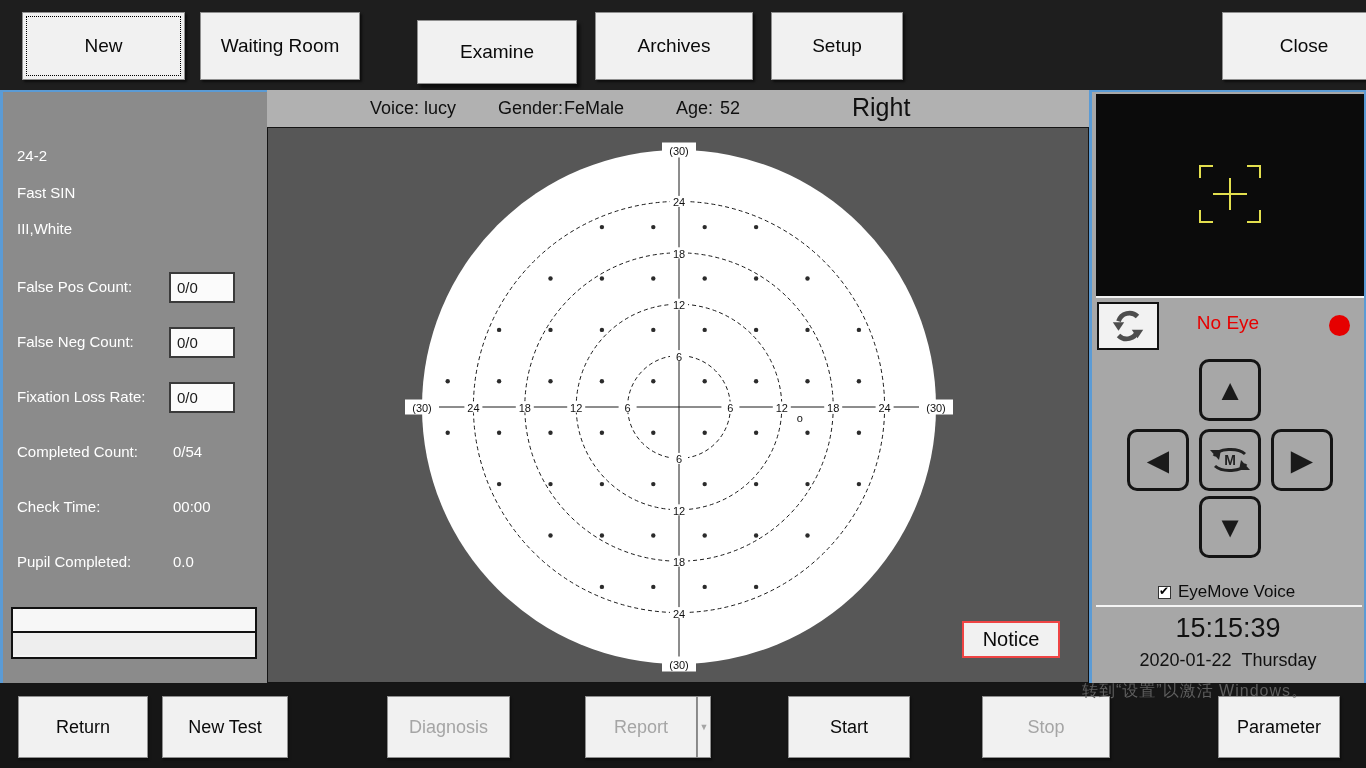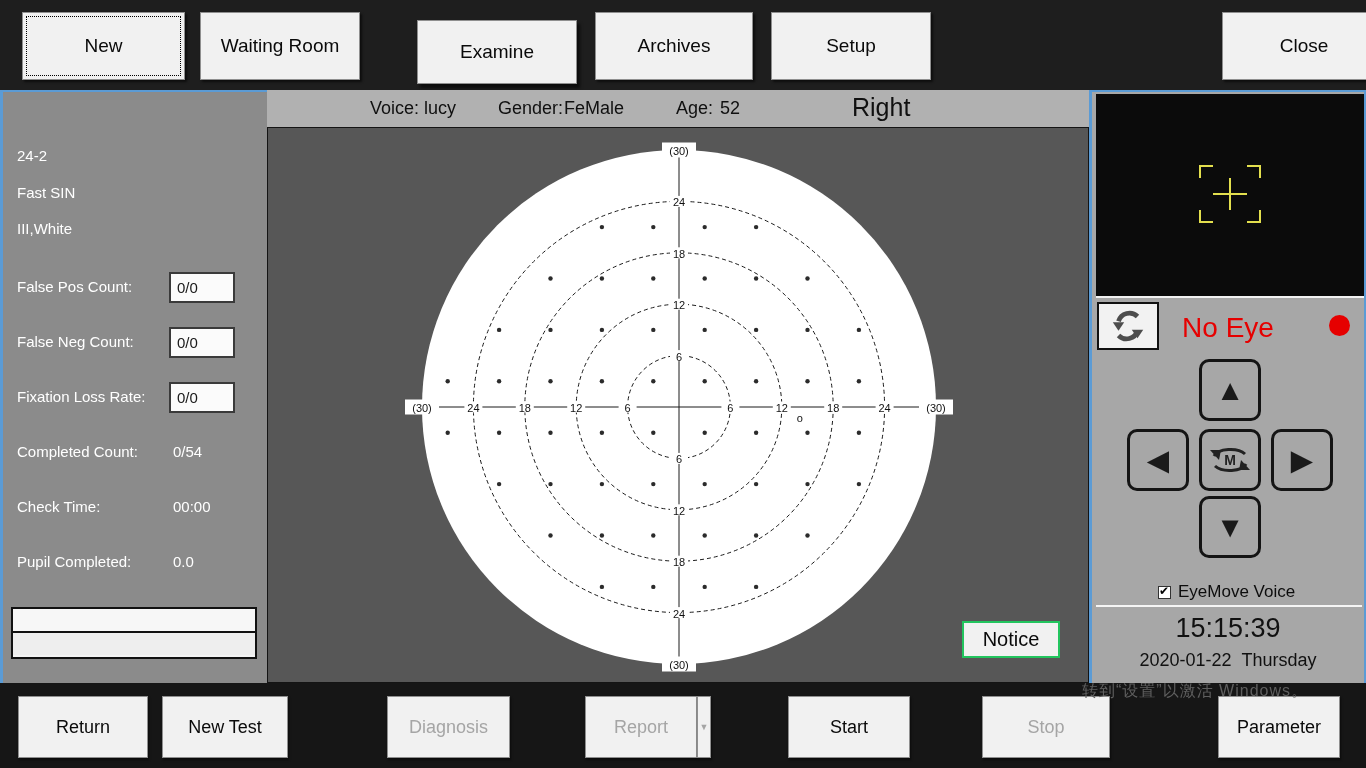--- a/index.html
+++ b/index.html
@@ -9,21 +9,21 @@
   
   .topbar { position:absolute; left:0; top:0; width:1366px; height:90px; background:#1e1e1e; }
   .btn { display:flex; align-items:center; justify-content:center; background:#f1f1f1;
          border:1px solid #8f8f8f; color:#0a0a0a; font-size:19px; cursor:default;
          font-family:"Liberation Sans", sans-serif;text-align:right; }
   .tb { position:absolute; top:12px; height:68px; box-shadow:2px 2px 2px rgba(0,0,0,.55); }
   .tb-new { left:22px; width:163px; outline:1px dotted #000; outline-offset:-5px; }
   .tb-wait { left:200px; width:160px; }
   .tb-exam { left:417px; width:160px; top:20px; height:64px; box-shadow:3px 4px 3px rgba(0,0,0,.6); }
   .tb-arch { left:595px; width:158px; }
-  .tb-setup { left:771px; width:160px; }
+  .tb-setup { left:771px; width:132px; }
   .tb-close { left:1222px; width:164px; }
 
   
   .sidebar { position:absolute; left:0; top:90px; width:267px; height:593px; background:#8b8b8b;
              border-left:3px solid #5b9bd5; border-top:2px solid #5b9bd5; color:#fff; font-size:15px; }
   .sb-label { position:absolute; left:14px; white-space:nowrap; }
   .sb-input { position:absolute; left:166px; width:66px; height:31px; background:#fbfbfb;
               border:2px solid #3a3a3a; font-size:15px; color:#1a1a1a; padding:2px 6px;
               font-family:"Liberation Sans", sans-serif; }
   .sb-val { position:absolute; left:170px; }
@@ -36,32 +36,32 @@
   .pheader { position:absolute; left:267px; top:90px; width:822px; height:37px; background:#b1b1b1;
              color:#101010; font-size:18px; }
   .ph-item { position:absolute; top:8px; white-space:nowrap; }
   .ph-eye { position:absolute; left:585px; top:3px; font-size:25px; }
 
   
   .chartbox { position:absolute; left:267px; top:127px; width:822px; height:556px;
               background:#575757; border:1px solid #141414; }
   .chartbox svg { position:absolute; left:0; top:0; }
   .notice-btn { position:absolute; left:694px; top:493px; width:98px; height:37px;
-                font-size:20px; border:2px solid #22c55e; box-shadow:none; }
+                font-size:20px; border:2px solid #ef4444; box-shadow:none; }
 
   
   .rightpanel { position:absolute; left:1089px; top:90px; width:277px; height:593px; background:#a7a7a7;
                 border-left:3px solid #5b9bd5; border-right:2px solid #5b9bd5; border-top:2px solid #5b9bd5; }
   .camera { position:absolute; left:4px; top:2px; width:268px; height:204px; background:#0b0b0b;
             border-bottom:2px solid #f2f2f2; }
   .cam-status { position:absolute; left:0; top:208px; width:272px; height:52px; }
   .refresh-btn { position:absolute; left:5px; top:2px; width:62px; height:48px; background:#f2f2f2;
                  border:2px solid #111; display:flex; align-items:center; justify-content:center; }
   .no-eye { position:absolute; left:0; top:12px; width:100%; text-align:center;
-            color:#e60000; font-size:28px; }
+            color:#e60000; font-size:19px; }
   .rec-dot { position:absolute; right:14px; top:15px; width:21px; height:21px; border-radius:50%;
              background:#e60000; }
   .dp { position:absolute; width:62px; height:62px; border:3px solid #141414; border-radius:10px;
         background:transparent; display:flex; align-items:center; justify-content:center;
         font-size:29px; color:#1a1a1a; cursor:default; }
   .dp-up { left:107px; top:267px; } .dp-left { left:35px; top:337px; }
   .dp-center { left:107px; top:337px; } .dp-right { left:179px; top:337px; }
   .dp-down { left:107px; top:404px; }
   .voice-row { position:absolute; left:66px; top:490px; display:flex; align-items:center; gap:7px;
                color:#0d0d0d; font-size:17px; }

